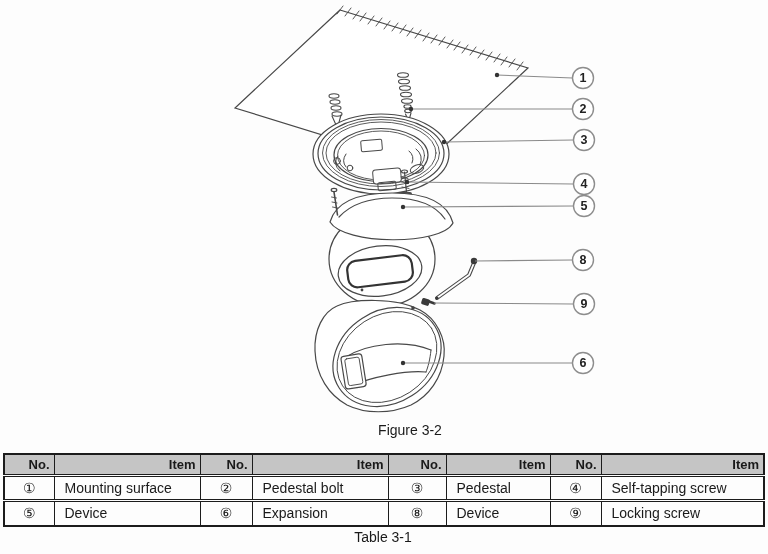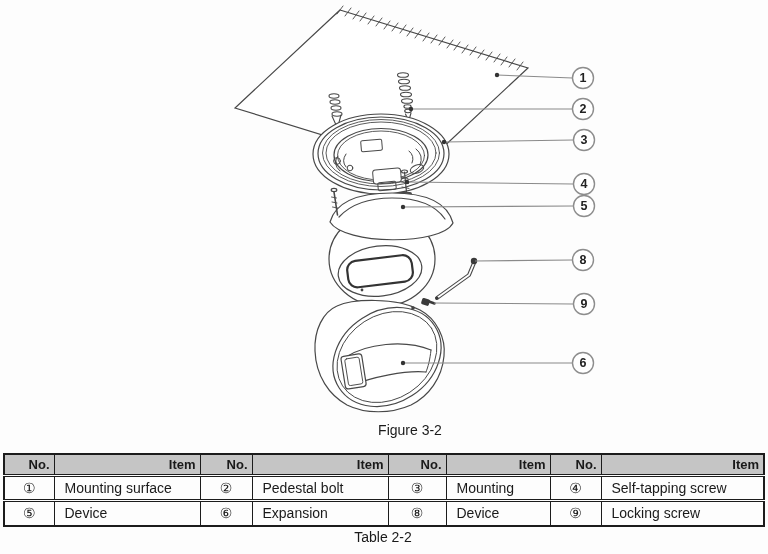--- a/index.html
+++ b/index.html
@@ -221,32 +221,32 @@
         <th>Item</th>
       </tr>
     </thead>
     <tbody>
       <tr>
         <td class="no">①</td>
         <td class="item">Mounting surface</td>
         <td class="no">②</td>
         <td class="item">Pedestal bolt</td>
         <td class="no">③</td>
-        <td class="item">Mounting</td>
+        <td class="item">Pedestal</td>
         <td class="no">④</td>
         <td class="item">Self-tapping screw</td>
       </tr>
       <tr>
         <td class="no">⑤</td>
         <td class="item">Device</td>
         <td class="no">⑥</td>
         <td class="item">Expansion</td>
         <td class="no">⑧</td>
         <td class="item">Device</td>
         <td class="no">⑨</td>
         <td class="item">Locking screw</td>
       </tr>
     </tbody>
   </table>
 
-  <div class="tbl-caption">Table 2-2</div>
+  <div class="tbl-caption">Table 3-1</div>
 
 </div>
 
 </body></html>

